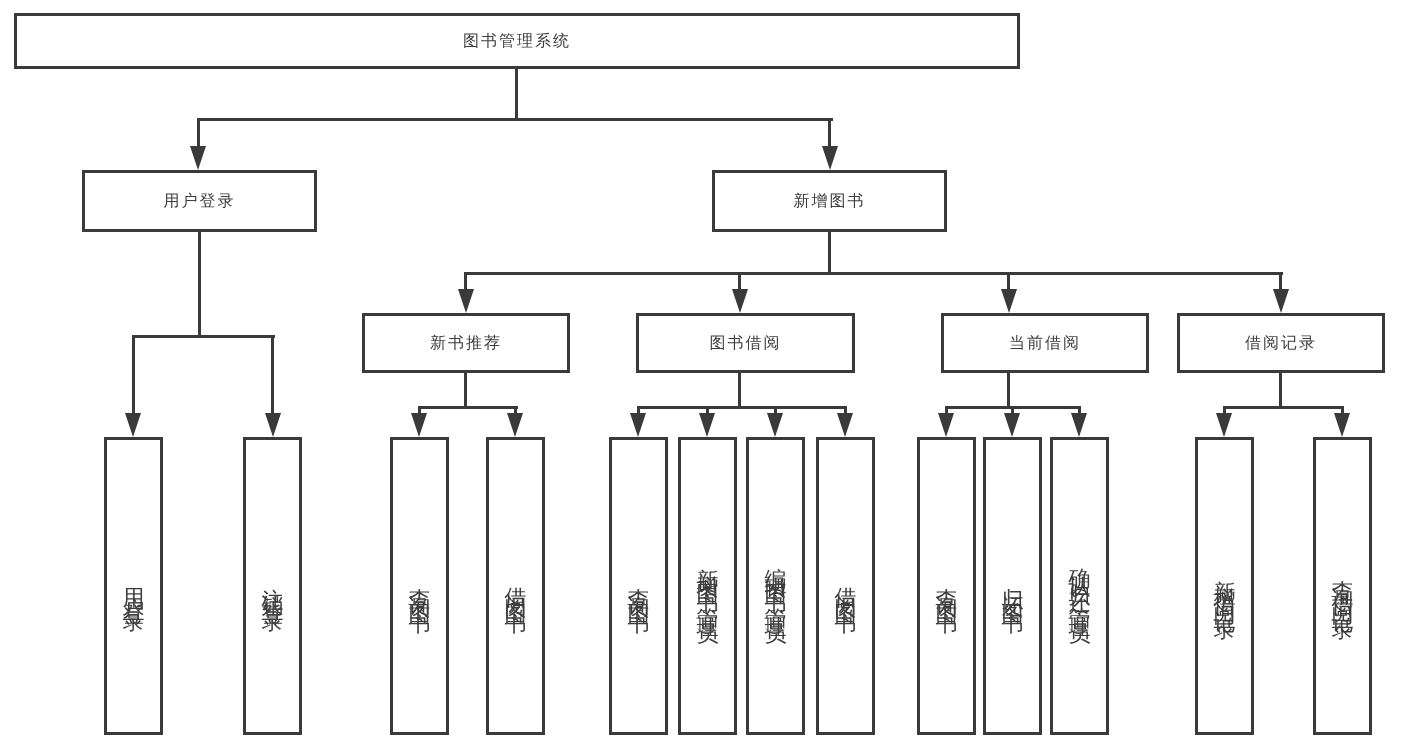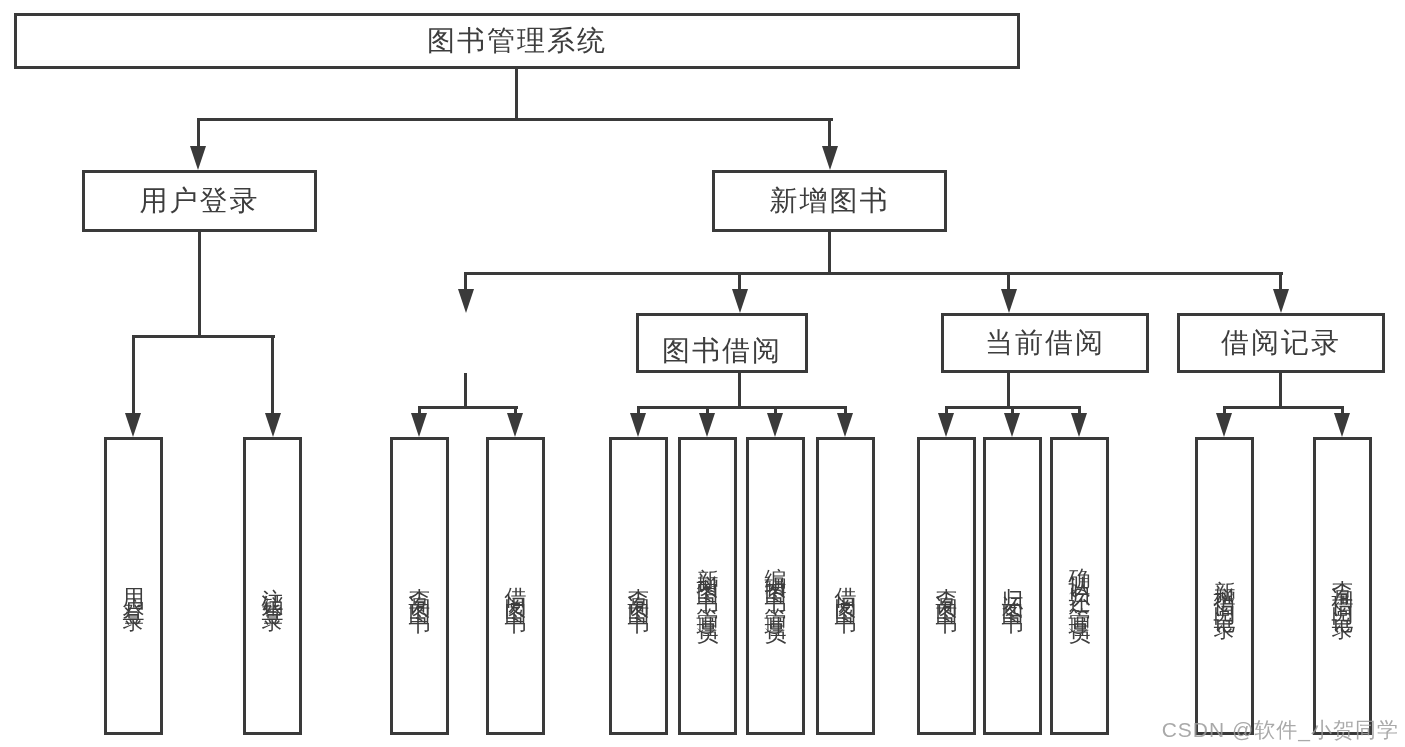--- a/index.html
+++ b/index.html
@@ -12,21 +12,21 @@
   }
   .node{
     position:absolute;
     box-sizing:border-box;
     border:3px solid #3a3a3a;
     background:#ffffff;
     display:flex;
     align-items:center;
     justify-content:center;
     color:#3d3d3d;
-    font-size:28px;
+    font-size:16px;
     letter-spacing:2px;
     z-index:2;
   }
   .leaf{
     writing-mode:vertical-rl;
     text-orientation:mixed;
     font-size:22px;
     letter-spacing:8px;
     line-height:1;
   }
@@ -59,22 +59,25 @@
   </div>
 
   <div class="node" style="left:82px;top:170px;width:235px;height:62px;">
     <span>用户登录</span>
   </div>
 
   <div class="node" style="left:712px;top:170px;width:235px;height:62px;">
     <span>新增图书</span>
   </div>
 
+  <div class="node" style="left:362px;top:313px;width:208px;height:60px;">
+    <span>新书推荐</span>
+  </div>
 
-  <div class="node" style="left:636px;top:313px;width:172px;height:60px;align-items:flex-end;">
+  <div class="node" style="left:636px;top:313px;width:219px;height:60px;">
     <span>图书借阅</span>
   </div>
 
   <div class="node" style="left:905px;top:313px;width:208px;height:60px;margin-left:36px;">
     <span>当前借阅</span>
   </div>
 
   <div class="node" style="left:1177px;top:313px;width:208px;height:60px;">
     <span>借阅记录</span>
   </div>
@@ -175,15 +178,14 @@
   <div class="v" style="left:1078px;top:406px;height:7px;"></div>
   <div class="tri" style="left:1071px;top:413px;"></div>
 
   <div class="v" style="left:1279px;top:373px;height:33px;"></div>
   <div class="h" style="left:1223px;top:406px;width:121px;"></div>
   <div class="v" style="left:1223px;top:406px;height:7px;"></div>
   <div class="tri" style="left:1216px;top:413px;"></div>
   <div class="v" style="left:1341px;top:406px;height:7px;"></div>
   <div class="tri" style="left:1334px;top:413px;"></div>
 
-  <div class="watermark">CSDN @软件_小贺同学</div>
 
 </div>
 
 </body></html>

